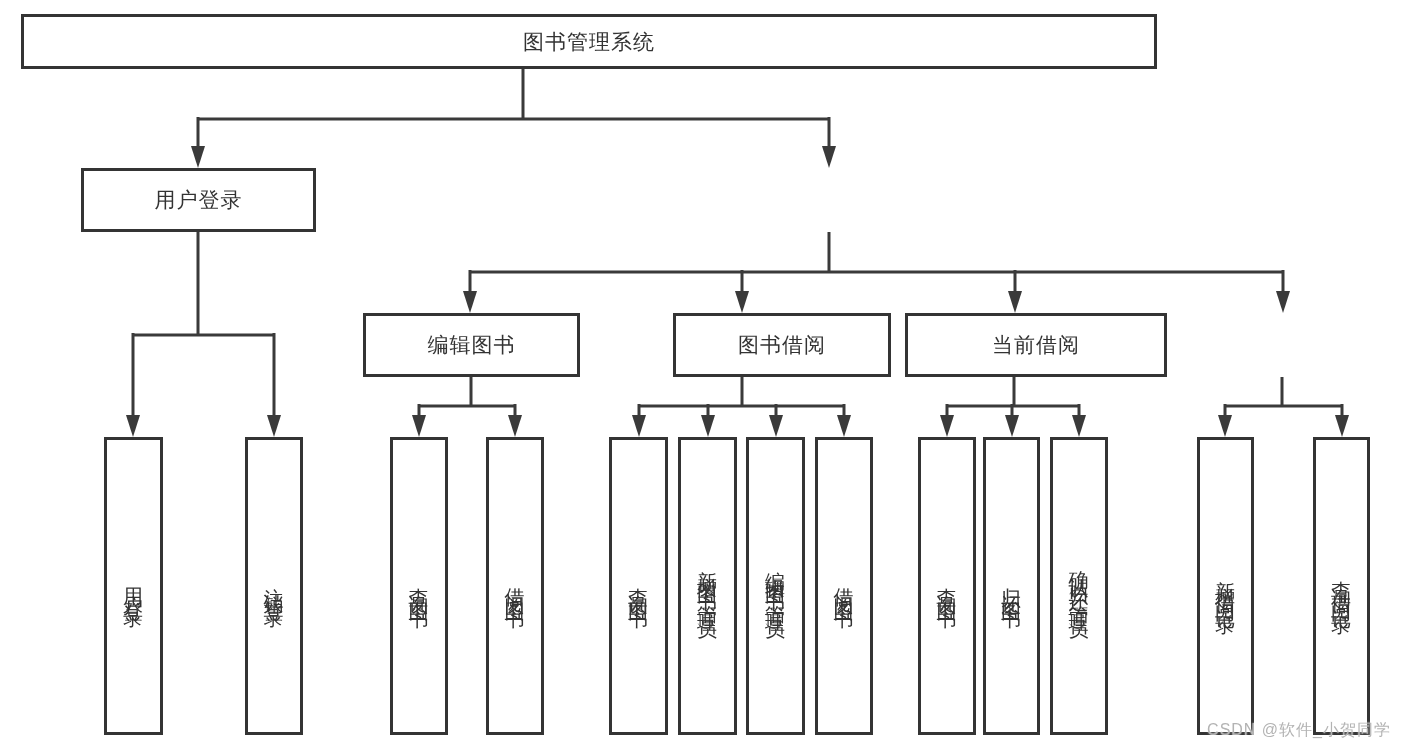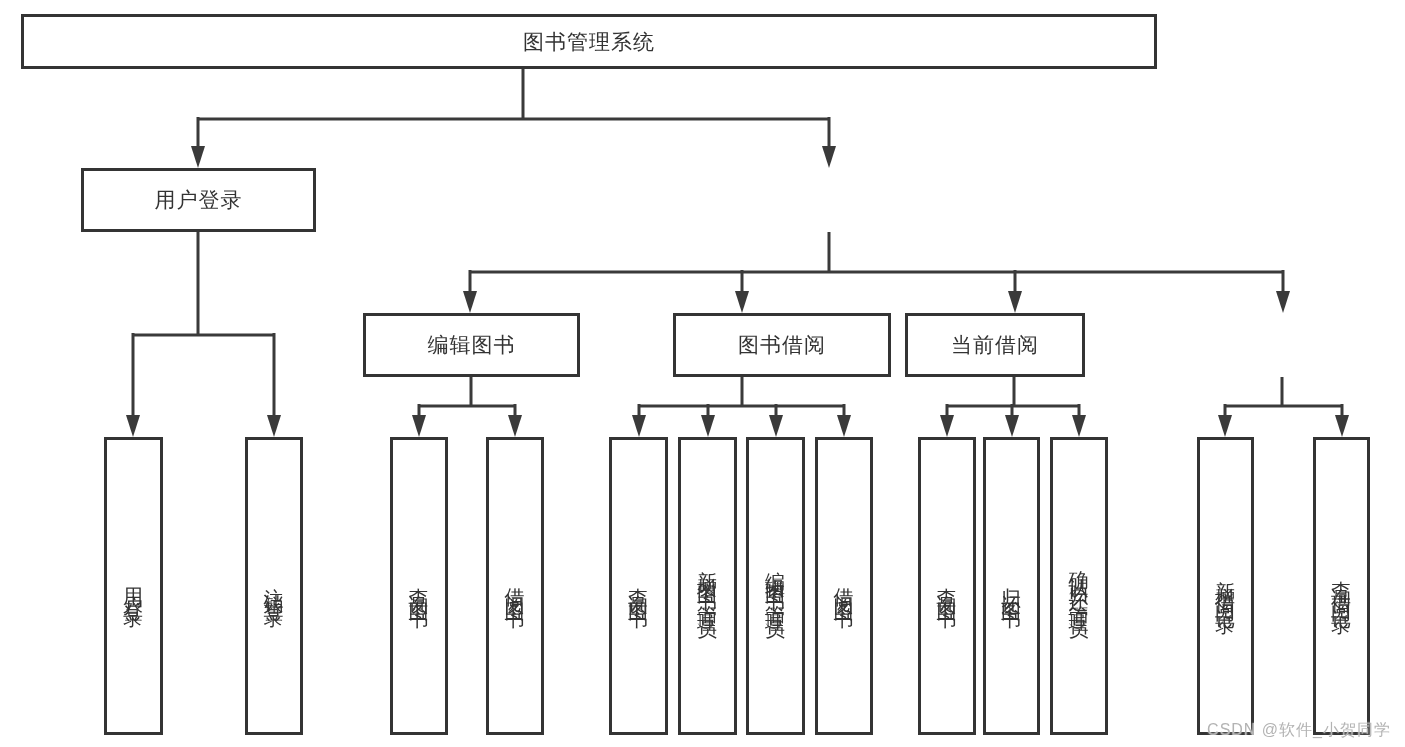--- a/index.html
+++ b/index.html
@@ -120,21 +120,21 @@
   <div class="node hnode" style="left:81px; top:168px; width:235px; height:64px;">
     <span>用户登录</span>
   </div>
 
   <div class="node hnode" style="left:363px; top:313px; width:217px; height:64px;">
     <span>编辑图书</span>
   </div>
   <div class="node hnode" style="left:633px; top:313px; width:218px; height:64px;margin-left:40px;">
     <span>图书借阅</span>
   </div>
-  <div class="node hnode" style="left:905px; top:313px; width:180px; height:64px;">
+  <div class="node hnode" style="left:905px; top:313px; width:262px; height:64px;">
     <span>当前借阅</span>
   </div>
 
   <div class="node vnode" style="left:104px; width:59px;">
     <span class="vtext">用户登录</span>
   </div>
   <div class="node vnode" style="left:245px; width:58px;">
     <span class="vtext">注销登录</span>
   </div>
 

